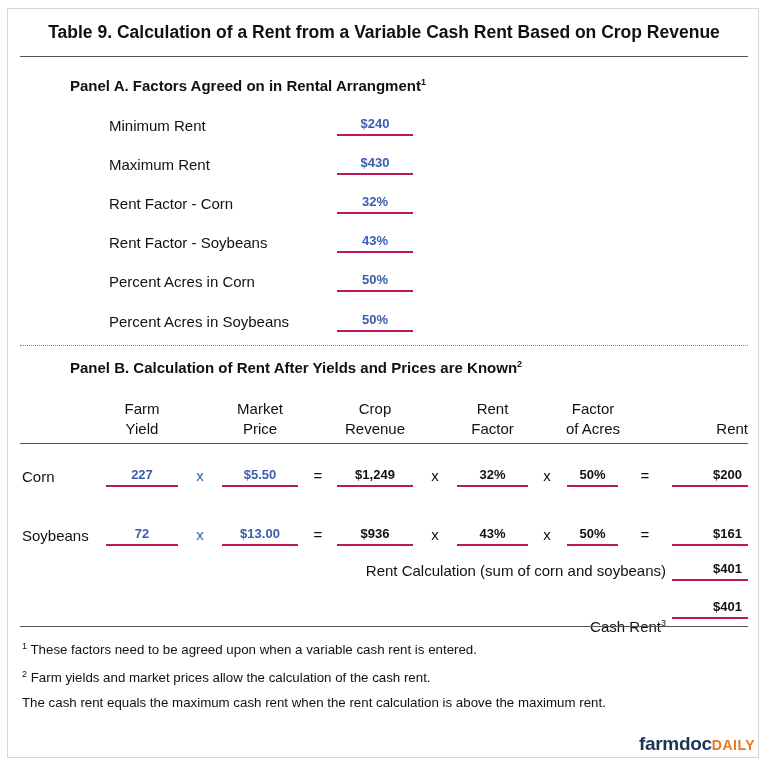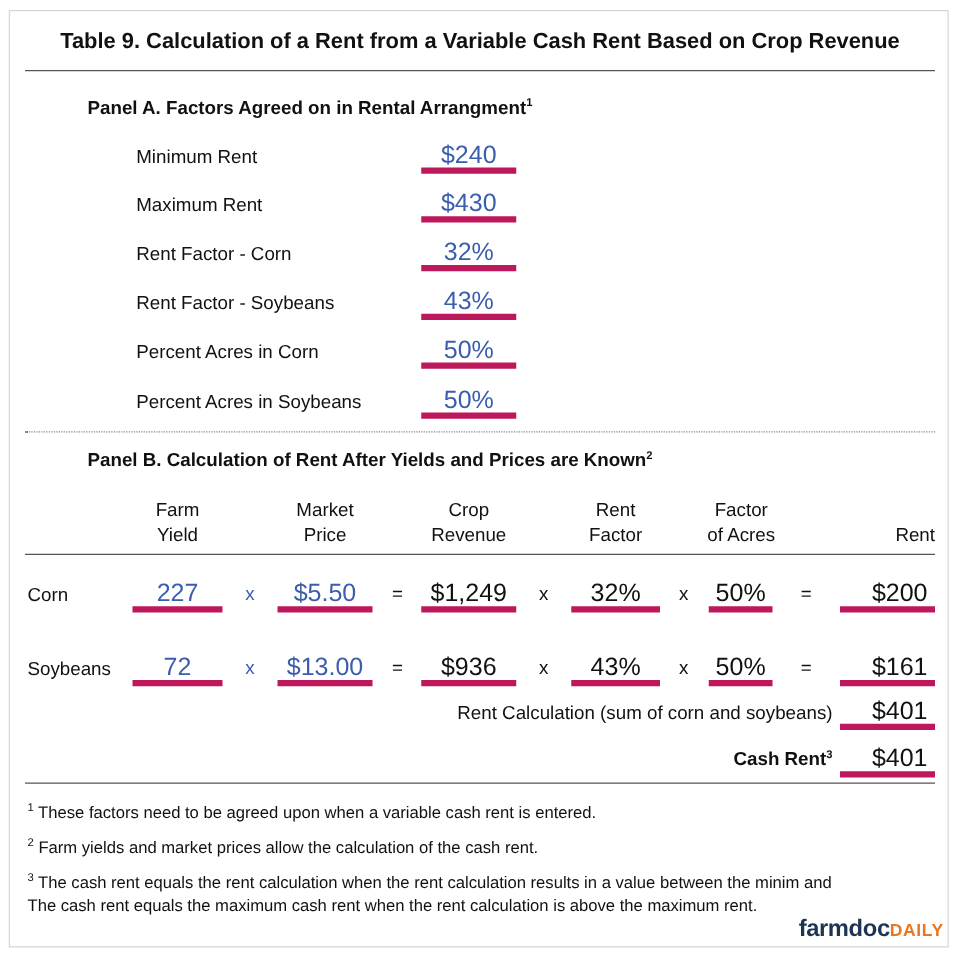--- a/index.html
+++ b/index.html
@@ -7,28 +7,28 @@
          font-family:"Liberation Sans", sans-serif; color:#111; }
   .frame { position:absolute; left:7px; top:8px; width:752px; height:750px;
            border:1px solid #d6d6d6; box-sizing:border-box; }
   .abs { position:absolute; white-space:nowrap; }
   .title { left:0; width:768px; top:22px; text-align:center; font-weight:bold; font-size:17.5px; }
   .rule { position:absolute; left:20px; width:728px; height:0; border-top:1px solid #555; }
   .rule.dotted { border-top:1px dotted #888; }
   .panel-h { left:22px; font-weight:bold; font-size:15px;margin-left:48px; }
   .panel-h sup { font-size:9px; }
   .lbl { font-size:15px; }
-  .val { font-size:20px; color:#3a5dae; text-align:center; border-bottom:5px solid #be185d; height:20px; line-height:20px; }
+  .val { font-size:13px; color:#3a5dae; text-align:center; border-bottom:2px solid #be185d; height:20px; line-height:20px;font-weight:bold; }
   .val.black { color:#111; }
   .hdr { font-size:15px; text-align:center; line-height:20px; }
   .op { font-size:15px; text-align:center; width:16px; }
   .op.blue { color:#3a5dae; }
   .foot { left:22px; font-size:13.3px; line-height:19px; }
   .foot sup { font-size:9px; }
-  .bold { font-weight:bold; }
+  .bold { font-weight:normal;margin-top:20px; }
   .logo { right:13px; top:733px; font-weight:bold; font-size:19px; color:#1d3554; letter-spacing:-0.3px; }
   .logo .daily { color:#e87722; font-size:14px; letter-spacing:0.5px; }
 </style>
 </head>
 <body>
 
 <div class="frame"></div>
 
 <div class="abs title">Table 9.  Calculation of a Rent from a Variable Cash Rent Based on Crop Revenue</div>
 <div class="rule" style="top:56px"></div>
@@ -127,17 +127,16 @@
 <div class="abs val black" style="left:672px;top:559px;width:76px;text-align:right"><span style="padding-right:6px">$401</span></div>
 
 <div class="abs lbl bold" style="right:102px;top:598px"><span>Cash Rent</span><sup style="font-size:9px">3</sup></div>
 <div class="abs val black" style="left:672px;top:597px;width:76px;text-align:right"><span style="padding-right:6px">$401</span></div>
 
 <div class="rule" style="top:626px"></div>
 
 <div class="abs foot" style="top:637px"><sup>1</sup><span> These factors need to be agreed upon when a variable cash rent is entered.</span></div>
 <div class="abs foot" style="top:665px"><sup>2</sup><span> Farm yields and market prices allow the calculation of the cash rent.</span></div>
 <div class="abs foot" style="top:693px">
-  <div><sup>3</sup><span> The cash rent equals the rent calculation when the rent calculation results in a value between the minim and</span></div>
   <div>The cash rent equals the maximum cash rent when the rent calculation is above the maximum rent.</div>
 </div>
 
 <div class="abs logo"><span>farmdoc</span><span class="daily">DAILY</span></div>
 
 </body></html>

